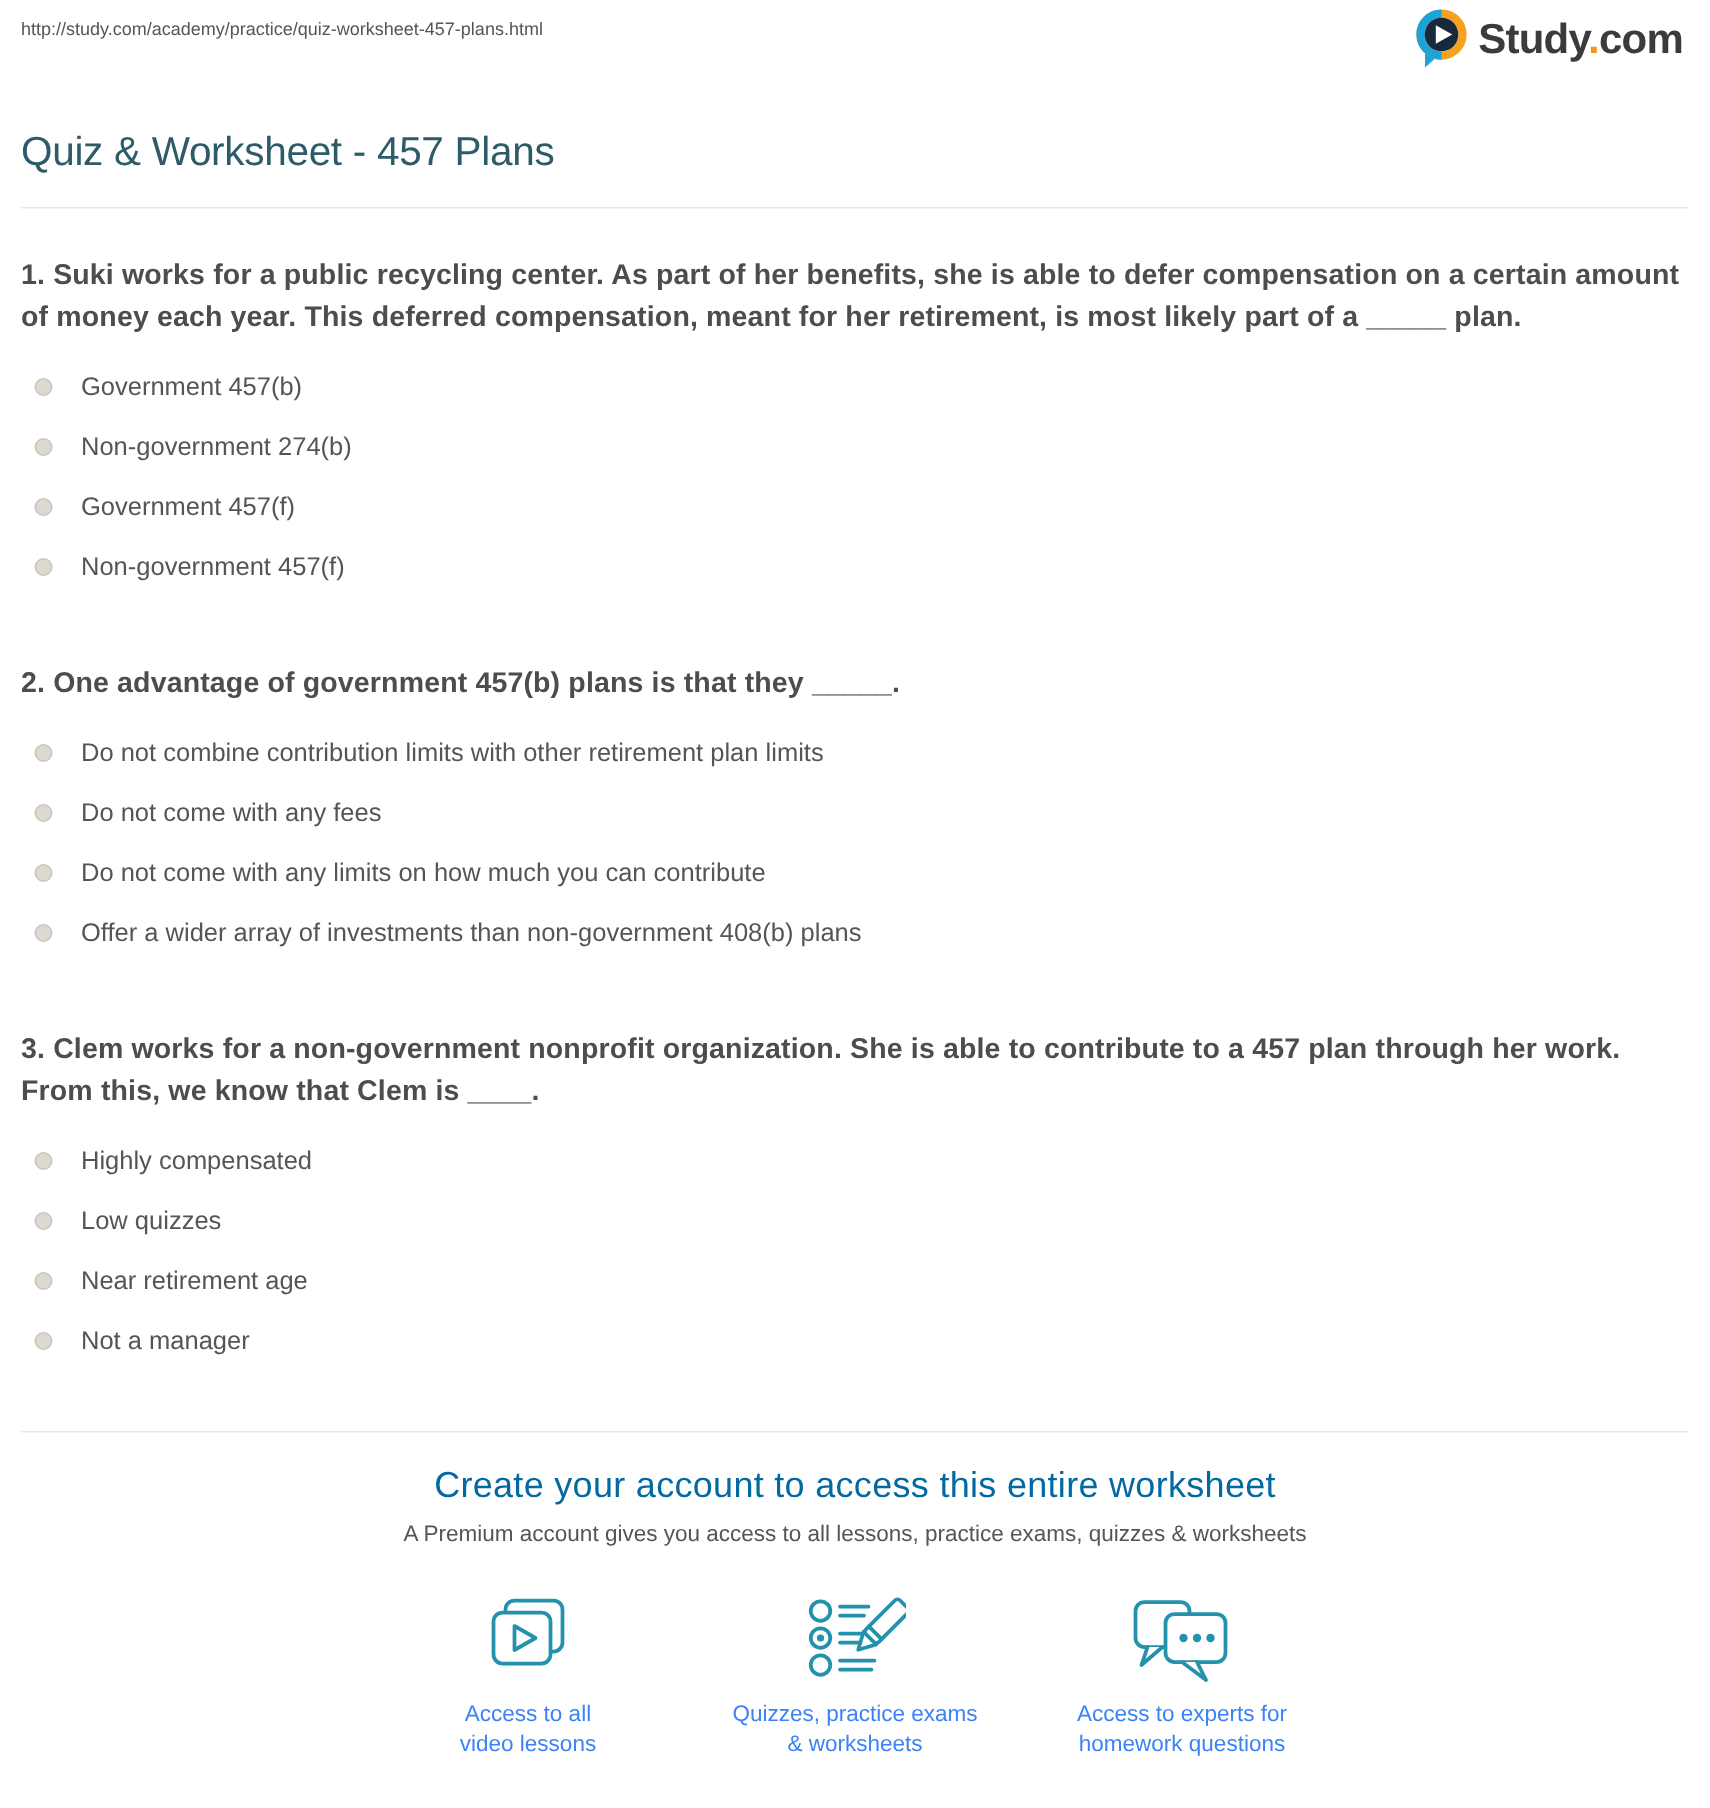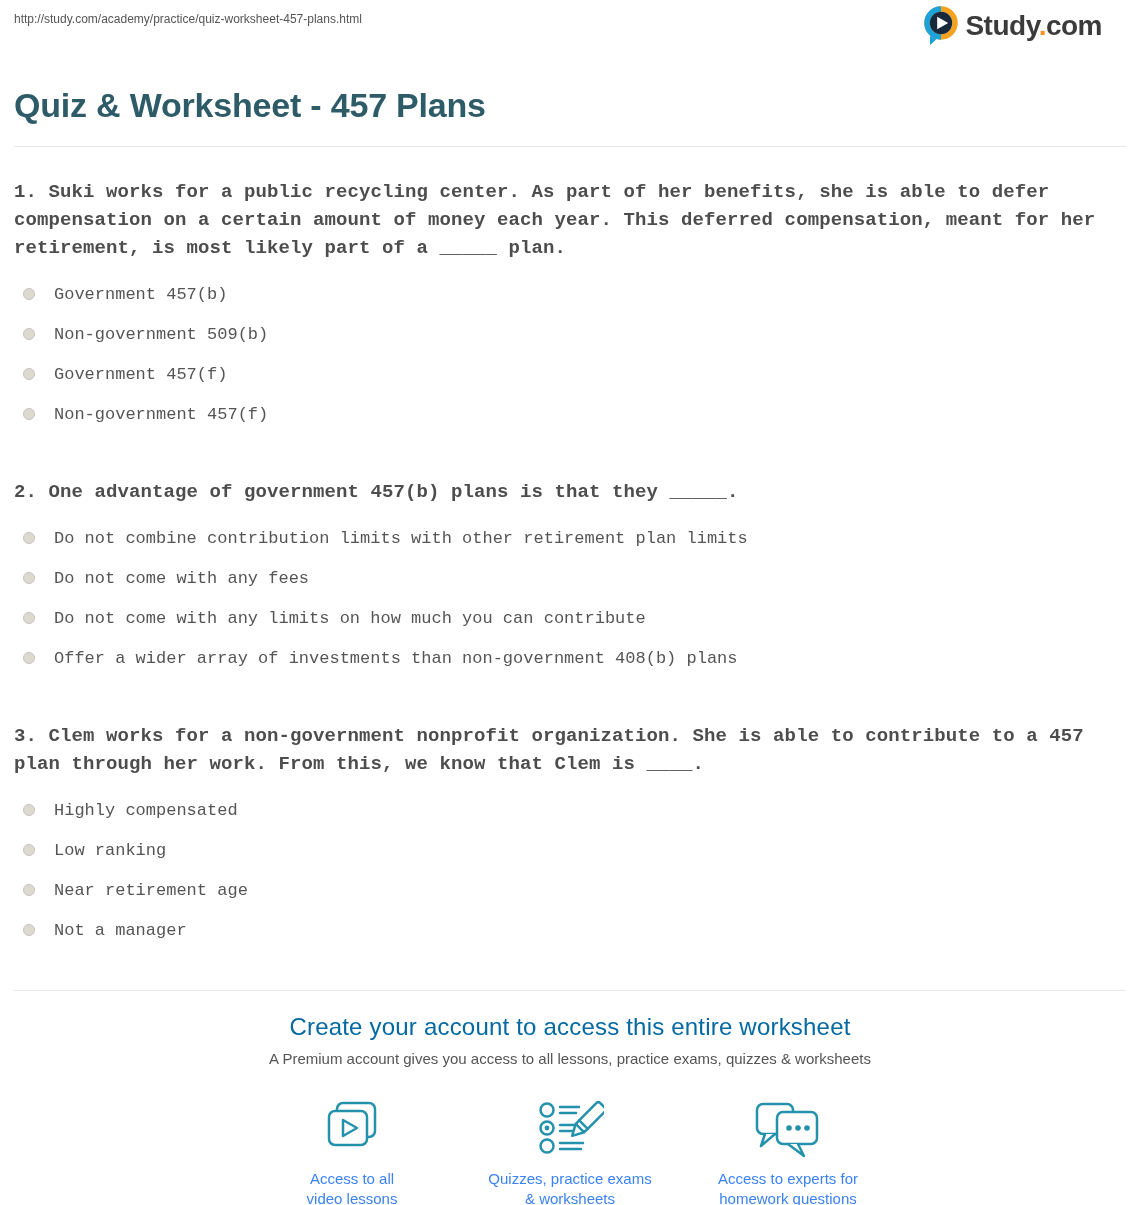--- a/index.html
+++ b/index.html
@@ -12,35 +12,35 @@
     position: relative;
   }
   .page { padding: 0 14px; }
 
   
   .header { position: relative; height: 52px; }
   .url-text {
     position: absolute; left: 0; top: 12px;
     font-size: 12px; color: #555;
   }
-  .logo { position: absolute; right: 24px; top: 6px; display: flex; align-items: center; }
+  .logo { position: absolute; right: 4px; top: 6px; display: flex; align-items: center; }
   .logo-icon { width: 36px; height: 40px; margin-right: 6px; }
   .logo-text { font-size: 28px; font-weight: 700; color: #3b3b3b; letter-spacing: -0.5px; }
   .logo-dot { color: #f6921e; }
 
   
   .page-title {
     margin-top: 34px;
-    font-size: 34px; font-weight: 700; color: #2d5c68;
+    font-size: 27px; font-weight: 400; color: #2d5c68;
     letter-spacing: -0.2px;
   }
   .divider { border: none; border-top: 1px solid #e8e8e8; margin-top: 21px; }
 
   
-  .question-block { margin-top: 31px; font-family: Liberation Mono, monospace; }
+  .question-block { margin-top: 31px; }
   .question-block + .question-block { margin-top: 44px; }
   .question-text {
     font-size: 19px; font-weight: 700; color: #4d4d4d;
     line-height: 28px; letter-spacing: 0.1px;
   }
   .options { margin-top: 12px; }
   .option-row { display: flex; align-items: center; padding: 9px 0; height: 40px; cursor: pointer; text-align: right; }
   .radio {
     width: 12px; height: 12px; border-radius: 50%;
     background: #ddd9d1; border: 1px solid #c8c4bc;
@@ -86,21 +86,21 @@
 
   <div class="question-block">
     <div class="question-text">1. Suki works for a public recycling center. As part of her benefits, she is able to defer compensation on a certain amount of money each year. This deferred compensation, meant for her retirement, is most likely part of a _____ plan.</div>
     <div class="options">
       <div class="option-row">
         <span class="radio"></span>
         <span class="option-label">Government 457(b)</span>
       </div>
       <div class="option-row">
         <span class="radio"></span>
-        <span class="option-label">Non-government 509(b)</span>
+        <span class="option-label">Non-government 274(b)</span>
       </div>
       <div class="option-row">
         <span class="radio"></span>
         <span class="option-label">Government 457(f)</span>
       </div>
       <div class="option-row">
         <span class="radio"></span>
         <span class="option-label">Non-government 457(f)</span>
       </div>
     </div>
@@ -130,21 +130,21 @@
 
   <div class="question-block">
     <div class="question-text">3. Clem works for a non-government nonprofit organization. She is able to contribute to a 457 plan through her work. From this, we know that Clem is ____.</div>
     <div class="options">
       <div class="option-row">
         <span class="radio"></span>
         <span class="option-label">Highly compensated</span>
       </div>
       <div class="option-row">
         <span class="radio"></span>
-        <span class="option-label">Low ranking</span>
+        <span class="option-label">Low quizzes</span>
       </div>
       <div class="option-row">
         <span class="radio"></span>
         <span class="option-label">Near retirement age</span>
       </div>
       <div class="option-row">
         <span class="radio"></span>
         <span class="option-label">Not a manager</span>
       </div>
     </div>

